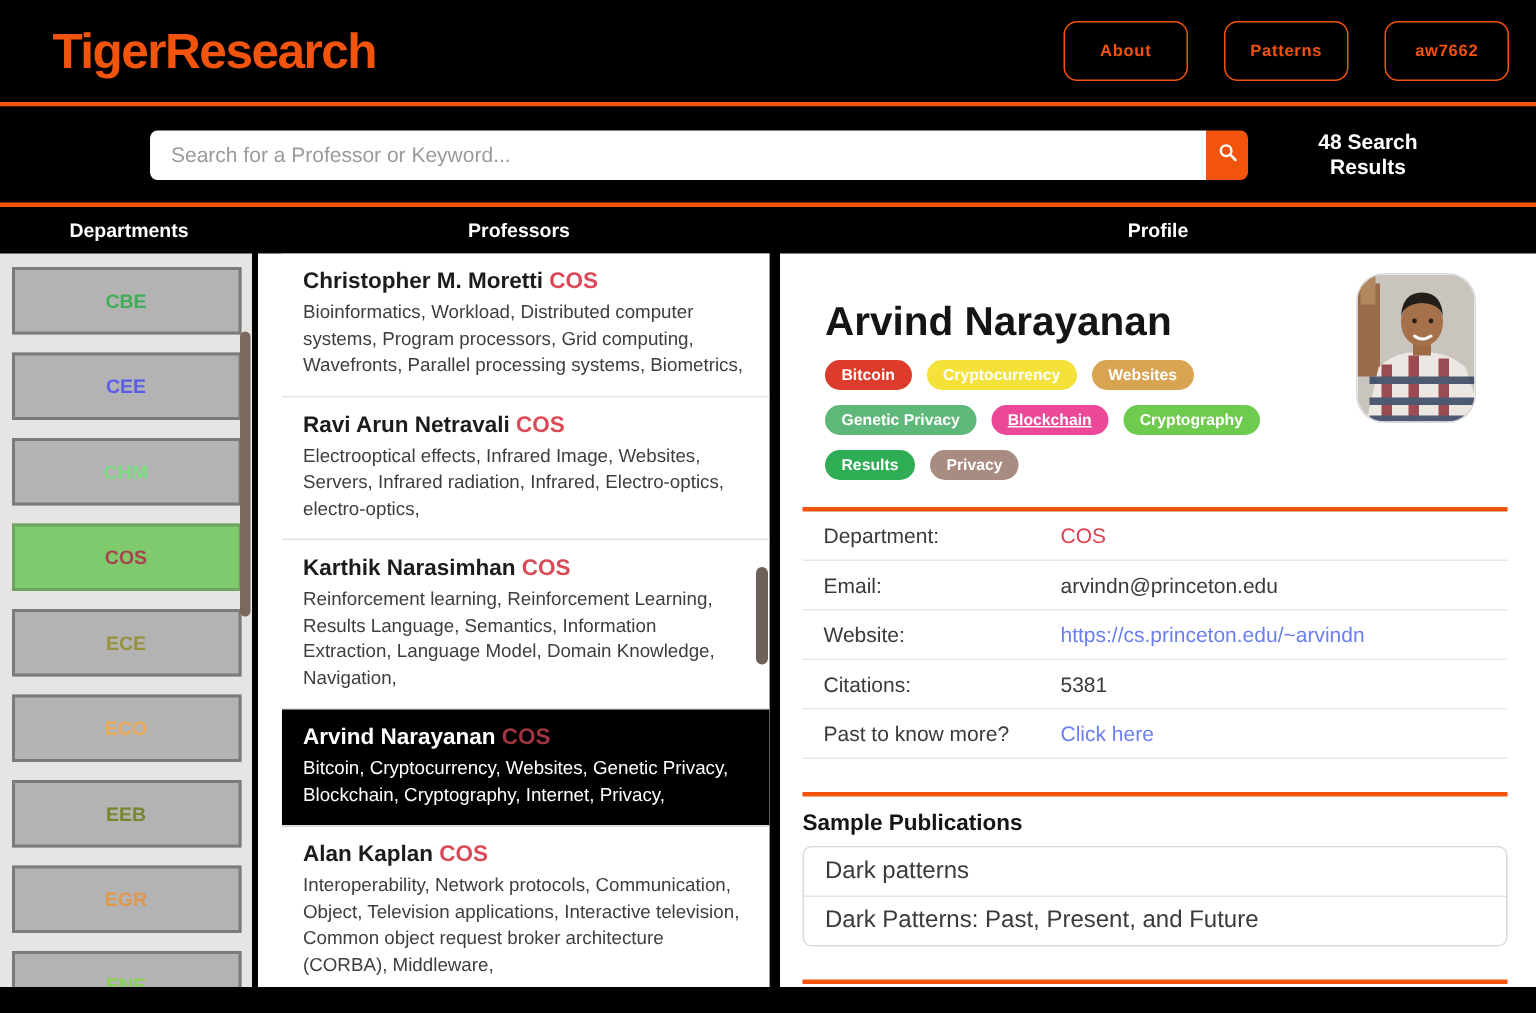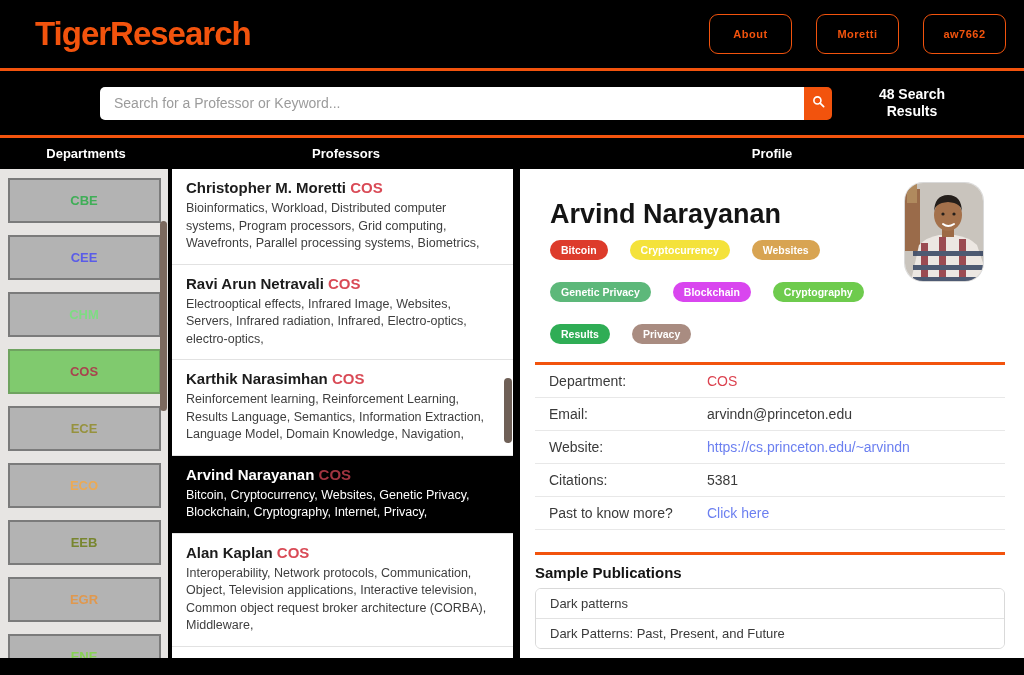--- a/index.html
+++ b/index.html
@@ -31,60 +31,60 @@
   .content { height:489px; display:flex; background:#000; }
 
   
   .departments { width:168px; background:#e7e5e3; padding-top:9px; position:relative; overflow:hidden; margin-right:4px; }
   .dept-btn { display:block; margin:0 auto 12px auto; width:153px; height:45px; background:#b3b3b3; border:2px solid #7b7b7b; font-family:"Liberation Sans", sans-serif; font-size:13px; font-weight:bold; cursor:pointer;text-align:center; }
   .dept-btn.selected { background:#80ca6e; border-color:#6fa360; }
   .dept-scrollbar { position:absolute; top:52px; right:1px; width:7px; height:190px; background:#7b695e; border-radius:4px; }
 
   
   .professors { width:341px; background:#fff; position:relative; overflow:hidden; margin-right:7px; }
-  .prof-card { padding:9px 16px 11px 14px; border-bottom:1px solid #e2e2e2; background:#fff; cursor:pointer; }
+  .prof-card { padding:9px 16px 11px 14px; border-bottom:1px solid #e2e2e2; background:#fff; cursor:pointer;margin-left:16px; }
   .prof-name { font-size:15px; font-weight:600; color:#1c1c1c; line-height:20px; }
   .prof-dept { color:#d94a56; font-weight:600; }
   .prof-keywords { margin-top:2px; font-size:12.5px; color:#3e3e3e; line-height:17.5px; }
   .prof-card.selected { background:#000; }
   .prof-card.selected .prof-name { color:#fff; }
   .prof-card.selected .prof-dept { color:#a03440; }
   .prof-card.selected .prof-keywords { color:#fff; }
   .prof-scrollbar { position:absolute; top:209px; right:1px; width:8px; height:65px; background:#6f6057; border-radius:4px; }
 
   
   .profile { flex:1; background:#fff; position:relative; overflow:hidden; }
   .profile-name { margin:30px 0 0 30px; font-size:27px; font-weight:bold; color:#141414; }
-  .tags { margin:10px 0 0 30px; width:345px; display:flex; flex-wrap:wrap; gap:22px; }
+  .tags { margin:10px 0 0 30px; width:345px; display:flex; flex-wrap:wrap; gap:10px; }
   .tag { display:inline-block; padding:4px 11px; border-radius:12px; color:#fff; font-size:10.5px; font-weight:bold; white-space:nowrap; }
   .photo { position:absolute; top:14px; right:41px; width:78px; height:98px; border-radius:18px; overflow:hidden; box-shadow:0 0 0 1px rgba(0,0,0,.15); }
 
   .details { margin:18px 0 0 15px; width:470px; border-top:3px solid #f2530d; }
   .detail-row { display:flex; align-items:center; padding:8px 0 8px 14px; border-bottom:1px solid #e8e8e8; font-size:14px; }
   .detail-label { flex:0 0 158px; color:#3a3a3a; }
   .detail-value { color:#3a3a3a; }
 
   .section-rule { margin:22px 0 0 15px; width:470px; height:3px; background:#f2530d; }
   .section-heading { margin:9px 0 7px 15px; font-size:15px; font-weight:bold; color:#141414; }
   .item-box { margin-left:15px; width:470px; border:1px solid #d9d9d9; border-radius:6px; overflow:hidden; }
-  .item-row { padding:7px 14px; font-size:13px; color:#3a3a3a; background:#fff; }
+  .item-row { padding:7px 14px; font-size:16px; color:#3a3a3a; background:#fff; }
   .item-row + .item-row { border-top:1px solid #e2e2e2; }
 
   .footer-bar { height:17px; background:#000; }
 </style>
 </head>
 <body>
 
 <div class="header">
   <div class="logo">TigerResearch</div>
   <div class="nav">
 
       <button class="nav-btn">About</button>
 
-      <button class="nav-btn">Moretti</button>
+      <button class="nav-btn">Patterns</button>
 
       <button class="nav-btn">aw7662</button>
     </div>
 </div>
 
 <div class="rule"></div>
 
 <div class="search-row">
   <div class="search-box">
     <input type="text" placeholder="Search for a Professor or Keyword..." style="">
@@ -192,21 +192,21 @@
     <div class="tags">
 
         <span class="tag" style="background-color: rgb(221, 59, 43);">Bitcoin</span>
 
         <span class="tag" style="background-color: rgb(244, 226, 59);">Cryptocurrency</span>
 
         <span class="tag" style="background-color: rgb(216, 164, 82);">Websites</span>
 
         <span class="tag" style="background-color: rgb(93, 184, 122);">Genetic Privacy</span>
 
-        <span class="tag" style="background-color: #d946ef;">Blockchain</span>
+        <span class="tag" style="background-color: #ec4899; text-decoration: underline;">Blockchain</span>
 
         <span class="tag" style="background-color: rgb(110, 203, 77);">Cryptography</span>
 
         <span class="tag" style="background-color: rgb(47, 173, 85);">Results</span>
 
         <span class="tag" style="background-color: rgb(169, 140, 129);">Privacy</span>
       </div>
 
     <div class="photo">
       <svg width="78" height="98" viewBox="0 0 78 98">

